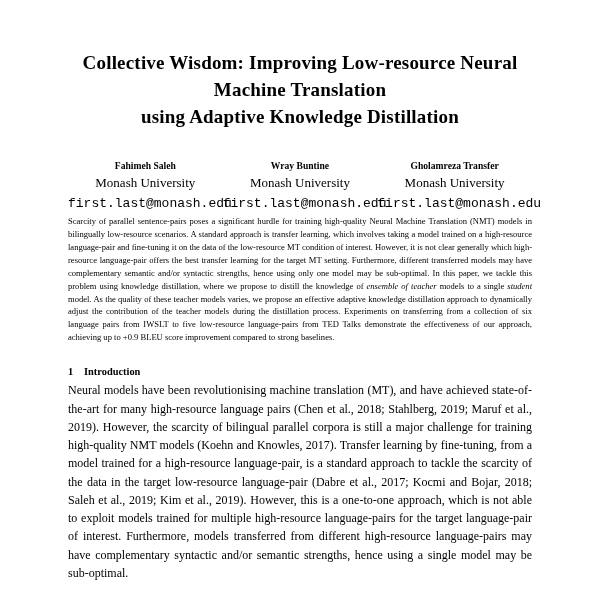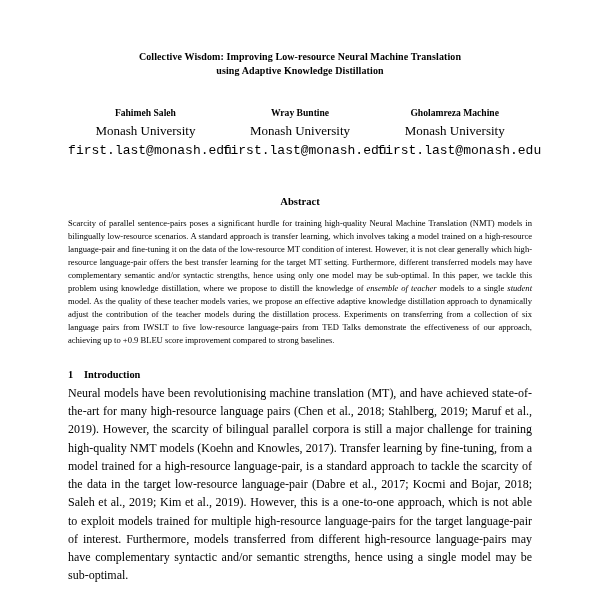--- a/index.html
+++ b/index.html
@@ -17,28 +17,28 @@
   .page {
     width: 600px;
     height: 600px;
     box-sizing: border-box;
     padding: 42px 68px 0 68px;
     position: relative;
   }
   .title {
     text-align: center;
     font-weight: bold;
-    font-size: 10px;
+    font-size: 19px;
     line-height: 1.42;
     margin: 8px 0 0 0;
     letter-spacing: 0.01em;
   }
   .authors {
     display: flex;
-    justify-content: flex-end;
+    justify-content: flex-start;
     margin-top: 28px;
   }
   .author-col {
     width: 33.33%;
     text-align: center;
   }
   .author-name {
     font-weight: bold;
     font-size: 9.6px;
     line-height: 1.5;
@@ -109,27 +109,26 @@
       <div class="author-name">Fahimeh Saleh</div>
       <div class="author-affil">Monash University</div>
       <div class="author-email">first.last@monash.edu</div>
     </div>
     <div class="author-col">
       <div class="author-name">Wray Buntine</div>
       <div class="author-affil">Monash University</div>
       <div class="author-email">first.last@monash.edu</div>
     </div>
     <div class="author-col">
-      <div class="author-name">Gholamreza Machine</div>
+      <div class="author-name">Gholamreza Transfer</div>
       <div class="author-affil">Monash University</div>
       <div class="author-email">first.last@monash.edu</div>
     </div>
   </div>
 
-  <div class="abstract-head">Abstract</div>
 
   <p class="abstract-body"><span>Scarcity of parallel sentence-pairs poses a significant hurdle for training high-quality Neural Machine Translation (NMT) models in bilingually low-resource scenarios. A standard approach is transfer learning, which involves taking a model trained on a high-resource language-pair and fine-tuning it on the data of the low-resource MT condition of interest. However, it is not clear generally which high-resource language-pair offers the best transfer learning for the target MT setting. Furthermore, different transferred models may have complementary semantic and/or syntactic strengths, hence using only one model may be sub-optimal. In this paper, we tackle this problem using knowledge distillation, where we propose to distill the knowledge of </span><em>ensemble of teacher</em><span> models to a single </span><em>student</em><span> model. As the quality of these teacher models varies, we propose an effective adaptive knowledge distillation approach to dynamically adjust the contribution of the teacher models during the distillation process. Experiments on transferring from a collection of six language pairs from IWSLT to five low-resource language-pairs from TED Talks demonstrate the effectiveness of our approach, achieving up to +0.9 BLEU score improvement compared to strong baselines.</span></p>
 
   <div class="section-head"><span class="num">1</span><span>Introduction</span></div>
 
   <p class="body-text">Neural models have been revolutionising machine translation (MT), and have achieved state-of-the-art for many high-resource language pairs (Chen et al., 2018; Stahlberg, 2019; Maruf et al., 2019). However, the scarcity of bilingual parallel corpora is still a major challenge for training high-quality NMT models (Koehn and Knowles, 2017). Transfer learning by fine-tuning, from a model trained for a high-resource language-pair, is a standard approach to tackle the scarcity of the data in the target low-resource language-pair (Dabre et al., 2017; Kocmi and Bojar, 2018; Saleh et al., 2019; Kim et al., 2019). However, this is a one-to-one approach, which is not able to exploit models trained for multiple high-resource language-pairs for the target language-pair of interest. Furthermore, models transferred from different high-resource language-pairs may have complementary syntactic and/or semantic strengths, hence using a single model may be sub-optimal.</p>
 
   <div class="clip-bottom"></div>
 </div>
 

